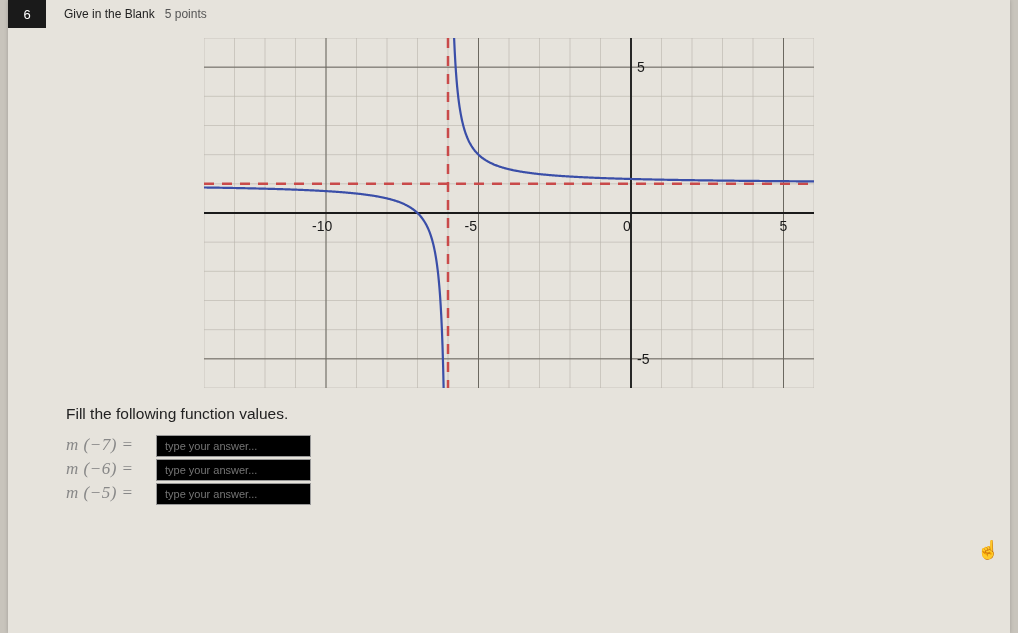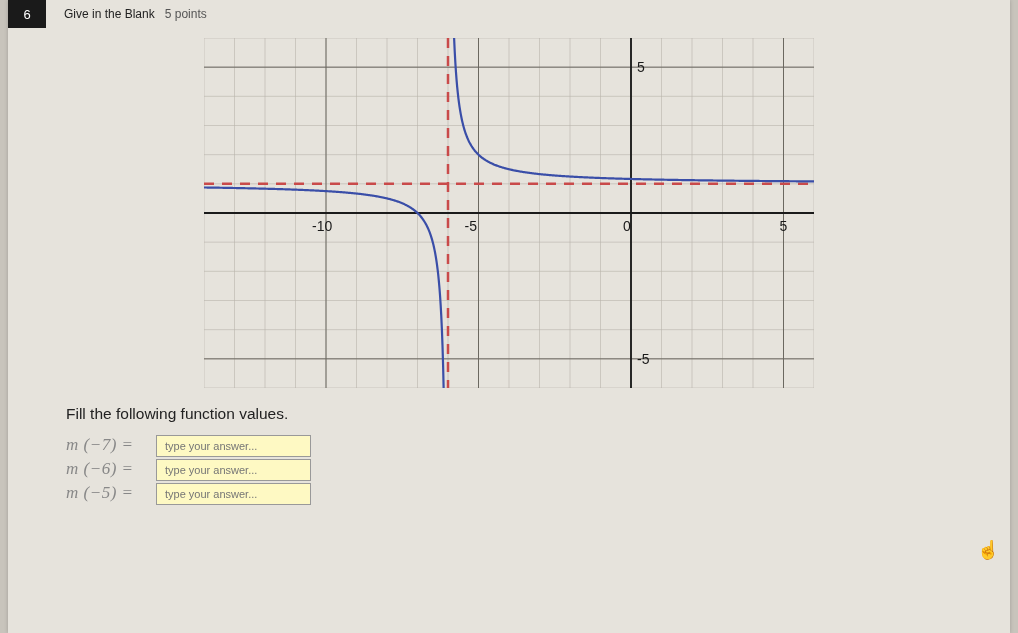--- a/index.html
+++ b/index.html
@@ -76,21 +76,21 @@
     }
     .answer-label {
       font-style: italic;
       font-size: 17px;
       color: #888;
       min-width: 90px;
       letter-spacing: 0.5px;
     }
     .answer-input {
       border: 1px solid #999;
-      background: #fef9c3;
+      background: #000000;
       padding: 1px 8px;
       font-size: 11px;
       color: #888;
       width: 155px;
       height: 22px;
       font-family: Arial, sans-serif;
     }
     .cursor-icon {
       position: absolute;
       right: 18px;

